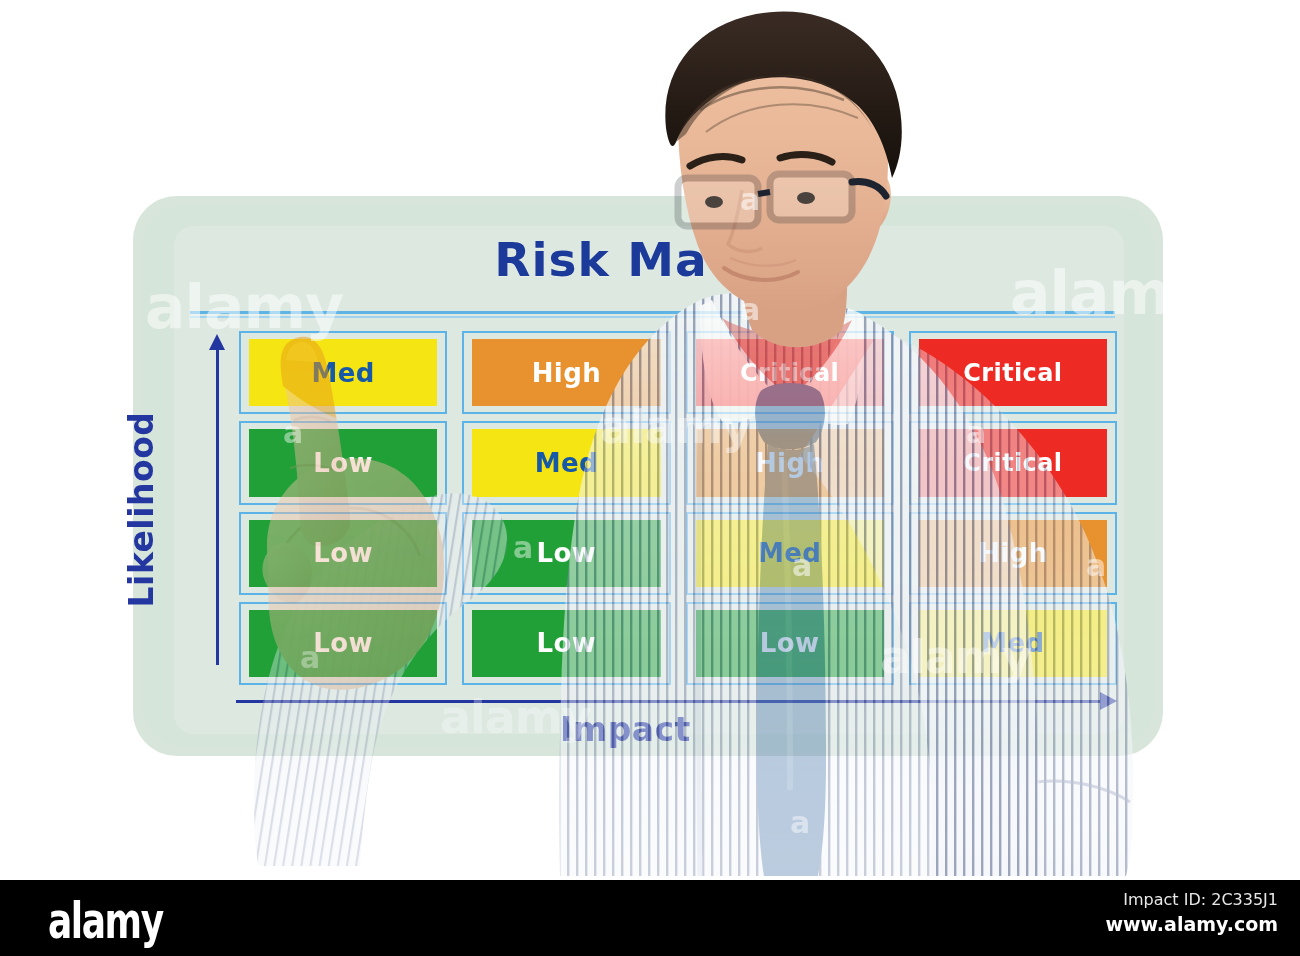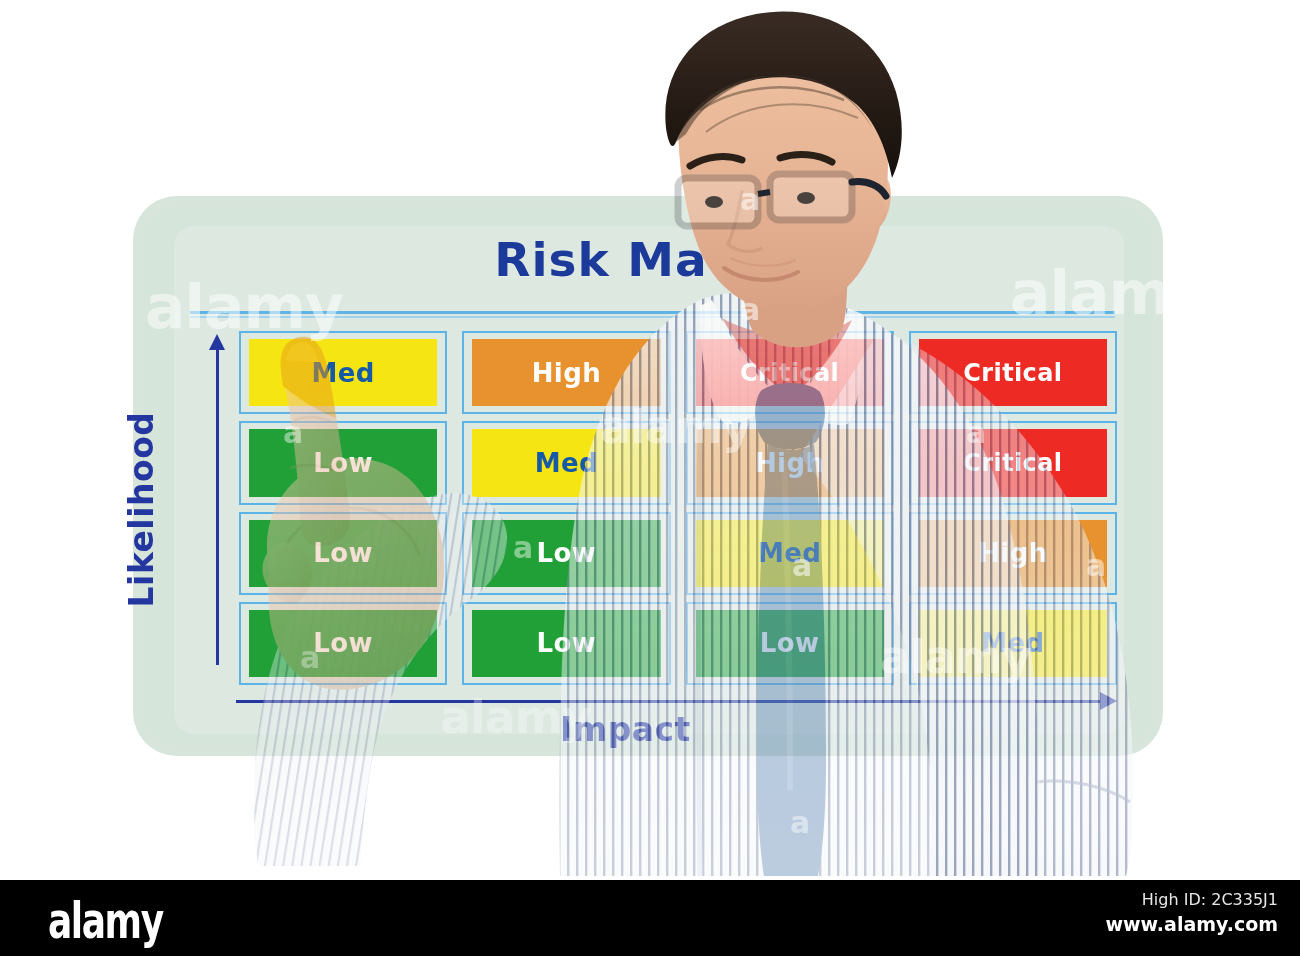--- a/index.html
+++ b/index.html
@@ -394,15 +394,15 @@
   <div class="wm-a" style="left:740px;top:292px;color:rgba(255,255,255,0.55);">a</div>
   <div class="wm-a" style="left:792px;top:548px;color:rgba(255,255,255,0.55);">a</div>
   <div class="wm-a" style="left:966px;top:415px;color:rgba(255,255,255,0.5);">a</div>
   <div class="wm-a" style="left:1086px;top:548px;color:rgba(255,255,255,0.5);">a</div>
   <div class="wm-a" style="left:300px;top:640px;color:rgba(255,255,255,0.35);">a</div>
   <div class="wm-a" style="left:790px;top:805px;color:rgba(255,255,255,0.45);">a</div>
 </div>
 
 <div id="bottombar">
   <div class="alamy-logo">alamy</div>
-  <div class="imageid">High ID: 2C335J1</div>
+  <div class="imageid">Impact ID: 2C335J1</div>
   <div class="alamyurl">www.alamy.com</div>
 </div>
 
 </body></html>

